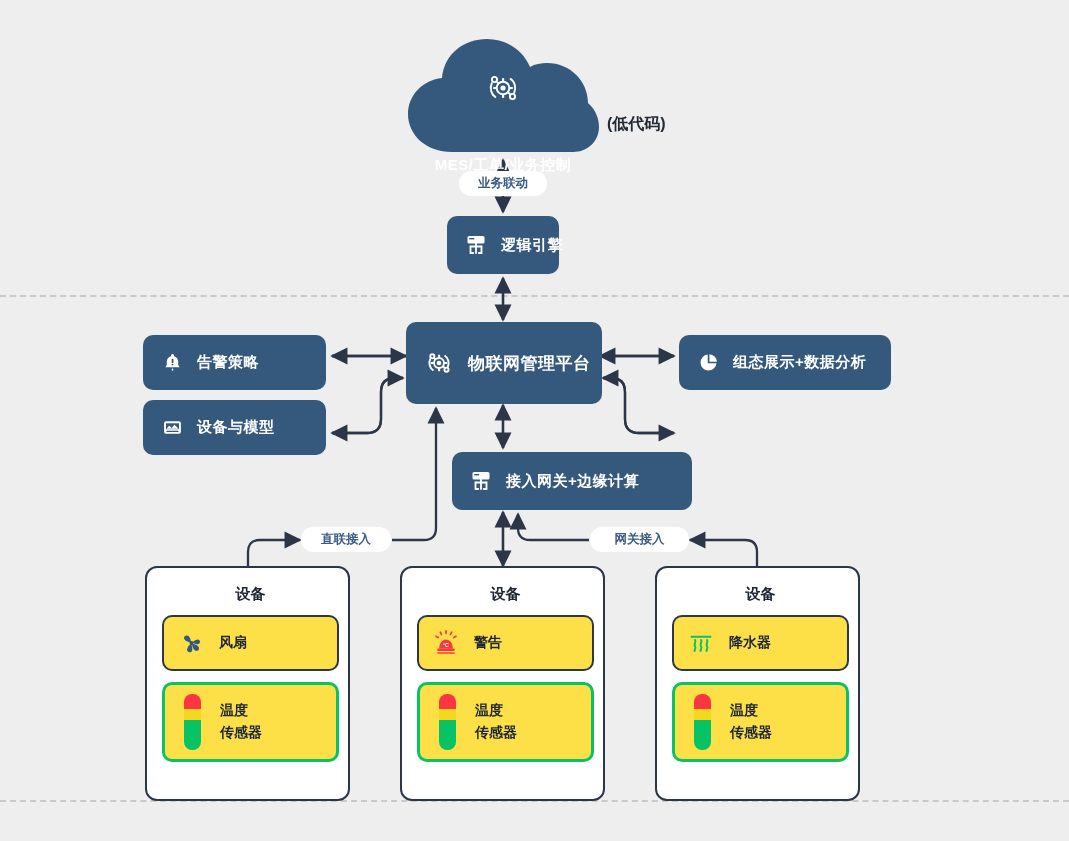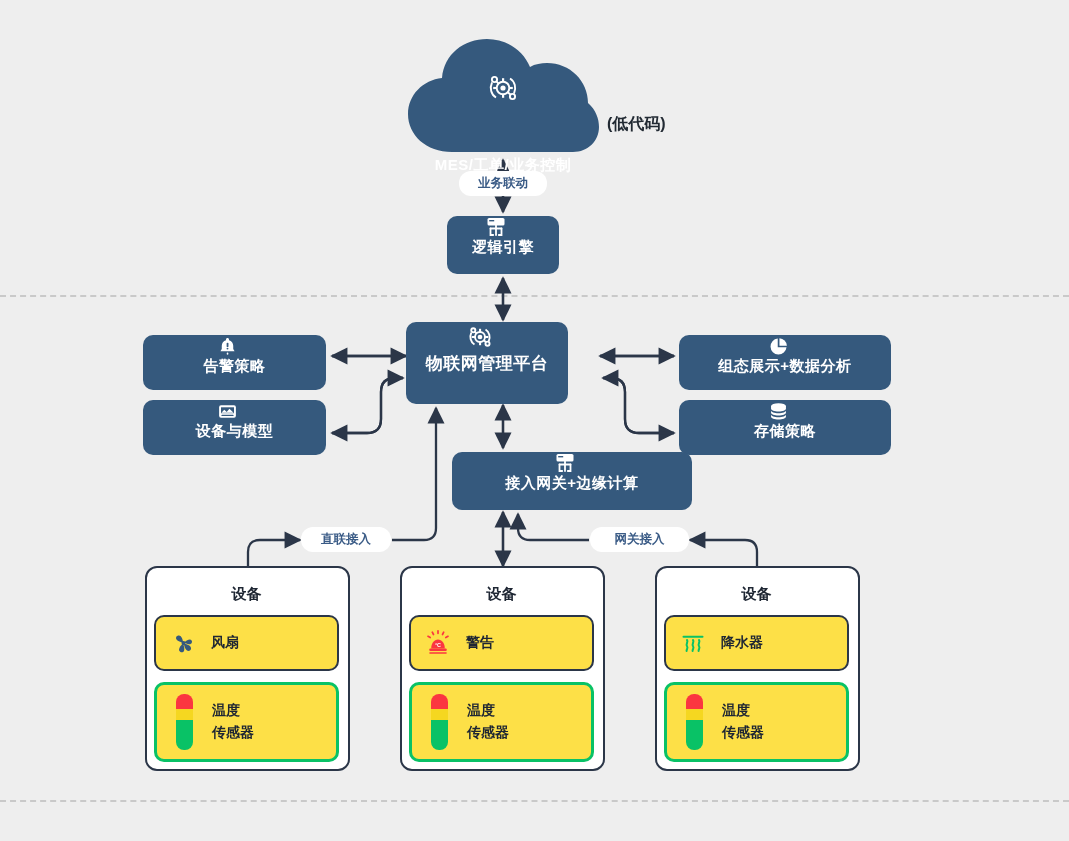--- a/index.html
+++ b/index.html
@@ -16,21 +16,20 @@
   .node{
     position:absolute;
     background:#35597d;
     border-radius:10px;
     display:flex;align-items:center;
     color:#ffffff;
     font-size:15px;font-weight:bold;
     box-sizing:border-box;
     padding:0 18px;
     letter-spacing:.5px;
-    flex-direction:column;
   }
   .node .ico{
     width:22px;height:22px;margin-right:14px;
     display:flex;align-items:center;justify-content:center;flex:0 0 auto;
   }
   .node .lbl{white-space:nowrap;}
 
   
   #cloud{
     position:absolute;left:406px;top:38px;width:194px;height:115px;
@@ -53,23 +52,23 @@
   .pill{
     position:absolute;background:#ffffff;border-radius:12px;
     height:25px;line-height:25px;padding:12px 13px;
     font-size:12.5px;color:#3a5b86;font-weight:bold;
     white-space:nowrap;box-sizing:border-box;
     display:flex;align-items:center;justify-content:center;
   }
 
   
   .devcard{
-    position:absolute;width:205px;height:205px;
+    position:absolute;width:205px;height:235px;
     background:#ffffff;border:2px solid #2b3648;border-radius:12px;
-    box-sizing:border-box;padding:8px 9px 9px 7px;
+    box-sizing:border-box;padding:8px 9px 9px 15px;
   }
   .devcard .dev-title{
     text-align:center;font-size:15px;font-weight:bold;color:#1e2633;
     margin:9px 0 11px 0;
   }
   .devrow{
     height:56px;border:2px solid #2b3648;border-radius:10px;
     display:flex;align-items:center;padding:0 12px;box-sizing:border-box;
     margin-bottom:11px;background:#fde047;
   }
@@ -180,21 +179,21 @@
           <path d="M11,9.5 L11,19"></path>
           <path d="M5.5,12.5 L5.5,19 L8.2,19"></path>
           <path d="M16.5,12.5 L16.5,19 L13.8,19"></path>
           <path d="M5.5,12.5 L16.5,12.5"></path>
         </g>
       </svg>
     </span>
     <span class="lbl">逻辑引擎</span>
   </div>
 
-  <div class="node" style="left:406px;top:322px;width:162px;height:82px;font-size:17px;align-items:center;">
+  <div class="node" style="left:406px;top:322px;width:196px;height:82px;font-size:17px;align-items:center;">
     <span class="ico" style="width:30px;height:30px;margin-right:14px;">
       <svg width="30" height="30" viewBox="0 0 38 38">
         <g fill="none" stroke="#ffffff" stroke-width="2.4">
           <circle cx="19" cy="19" r="6.3"></circle>
           <circle cx="10.5" cy="10.5" r="2.6"></circle>
           <circle cx="28.5" cy="27.5" r="2.6"></circle>
           <path d="M12.4,12.4 L14.8,14.8"></path>
           <path d="M26.4,25.4 L23.8,23.2"></path>
           <path d="M8,13.5 C5.5,19 7,25.5 12,28.5"></path>
           <path d="M30,24.5 C32.5,19 31,12.5 26,9.5"></path>
@@ -240,33 +239,20 @@
   <div class="node" style="left:679px;top:335px;width:212px;height:55px;">
     <span class="ico">
       <svg width="21" height="21" viewBox="0 0 22 22">
         <path d="M10.2,2.6 A8.4,8.4 0 1 0 19.4,11.8 L10.2,11.8 Z" fill="#ffffff"></path>
         <path d="M12,2.4 A8.4,8.4 0 0 1 19.8,10.2 L12,10.2 Z" fill="#ffffff"></path>
       </svg>
     </span>
     <span class="lbl">组态展示+数据分析</span>
   </div>
 
-  <div class="node" style="left:679px;top:400px;width:212px;height:55px;">
-    <span class="ico">
-      <svg width="21" height="21" viewBox="0 0 22 22">
-        <ellipse cx="11" cy="5.2" rx="7.8" ry="2.9" fill="#ffffff"></ellipse>
-        <path d="M3.2,5.2 L3.2,8.2 C3.2,9.8 6.7,11.1 11,11.1 C15.3,11.1 18.8,9.8 18.8,8.2 L18.8,5.2 Z" fill="#ffffff"></path>
-        <path d="M3.2,10 L3.2,12.4 C3.2,14 6.7,15.3 11,15.3 C15.3,15.3 18.8,14 18.8,12.4 L18.8,10
-                 C18.8,11.6 15.3,12.9 11,12.9 C6.7,12.9 3.2,11.6 3.2,10 Z" fill="#ffffff"></path>
-        <path d="M3.2,14.2 L3.2,16.4 C3.2,18 6.7,19.3 11,19.3 C15.3,19.3 18.8,18 18.8,16.4 L18.8,14.2
-                 C18.8,15.8 15.3,17.1 11,17.1 C6.7,17.1 3.2,15.8 3.2,14.2 Z" fill="#ffffff"></path>
-      </svg>
-    </span>
-    <span class="lbl">存储策略</span>
-  </div>
 
   <div class="node" style="left:452px;top:452px;width:240px;height:58px;">
     <span class="ico">
       <svg width="22" height="22" viewBox="0 0 22 22">
         <rect x="2.5" y="2" width="17" height="7.5" rx="1.6" fill="#ffffff"></rect>
         <rect x="4.2" y="4" width="5" height="1.4" fill="#35597d"></rect>
         <g stroke="#ffffff" stroke-width="1.8" fill="none" stroke-linecap="round">
           <path d="M11,9.5 L11,19"></path>
           <path d="M5.5,12.5 L5.5,19 L8.2,19"></path>
           <path d="M16.5,12.5 L16.5,19 L13.8,19"></path>

